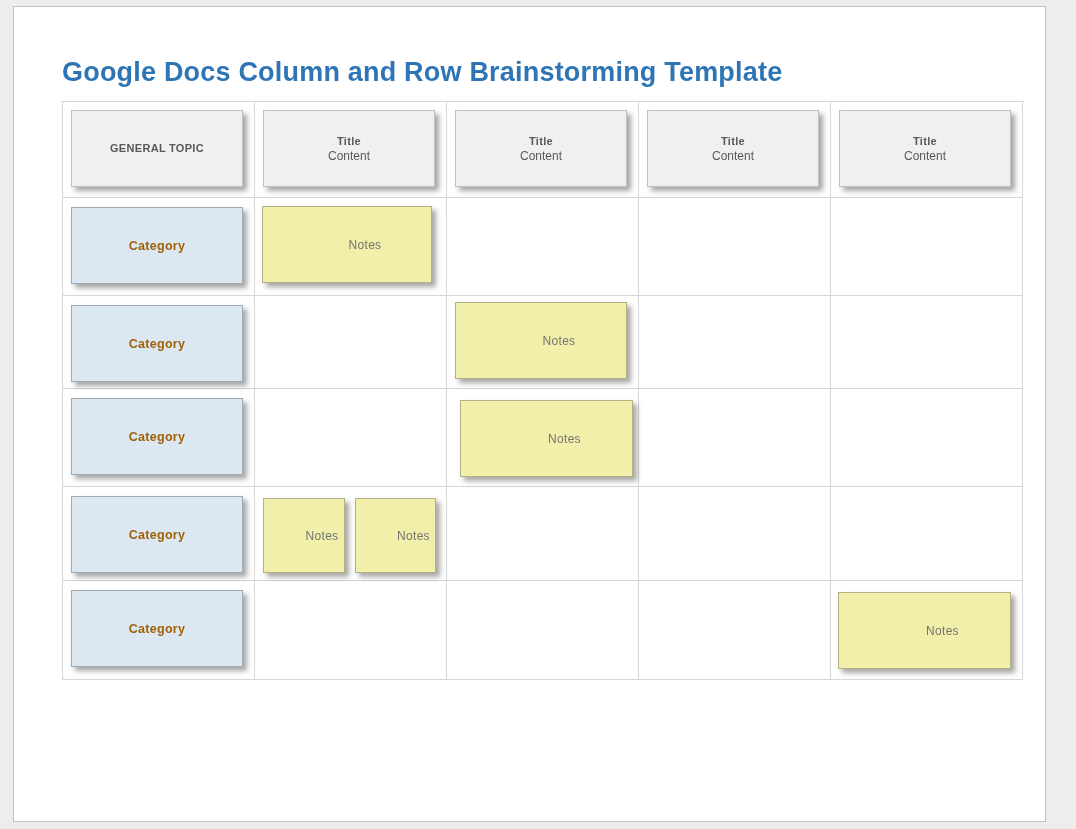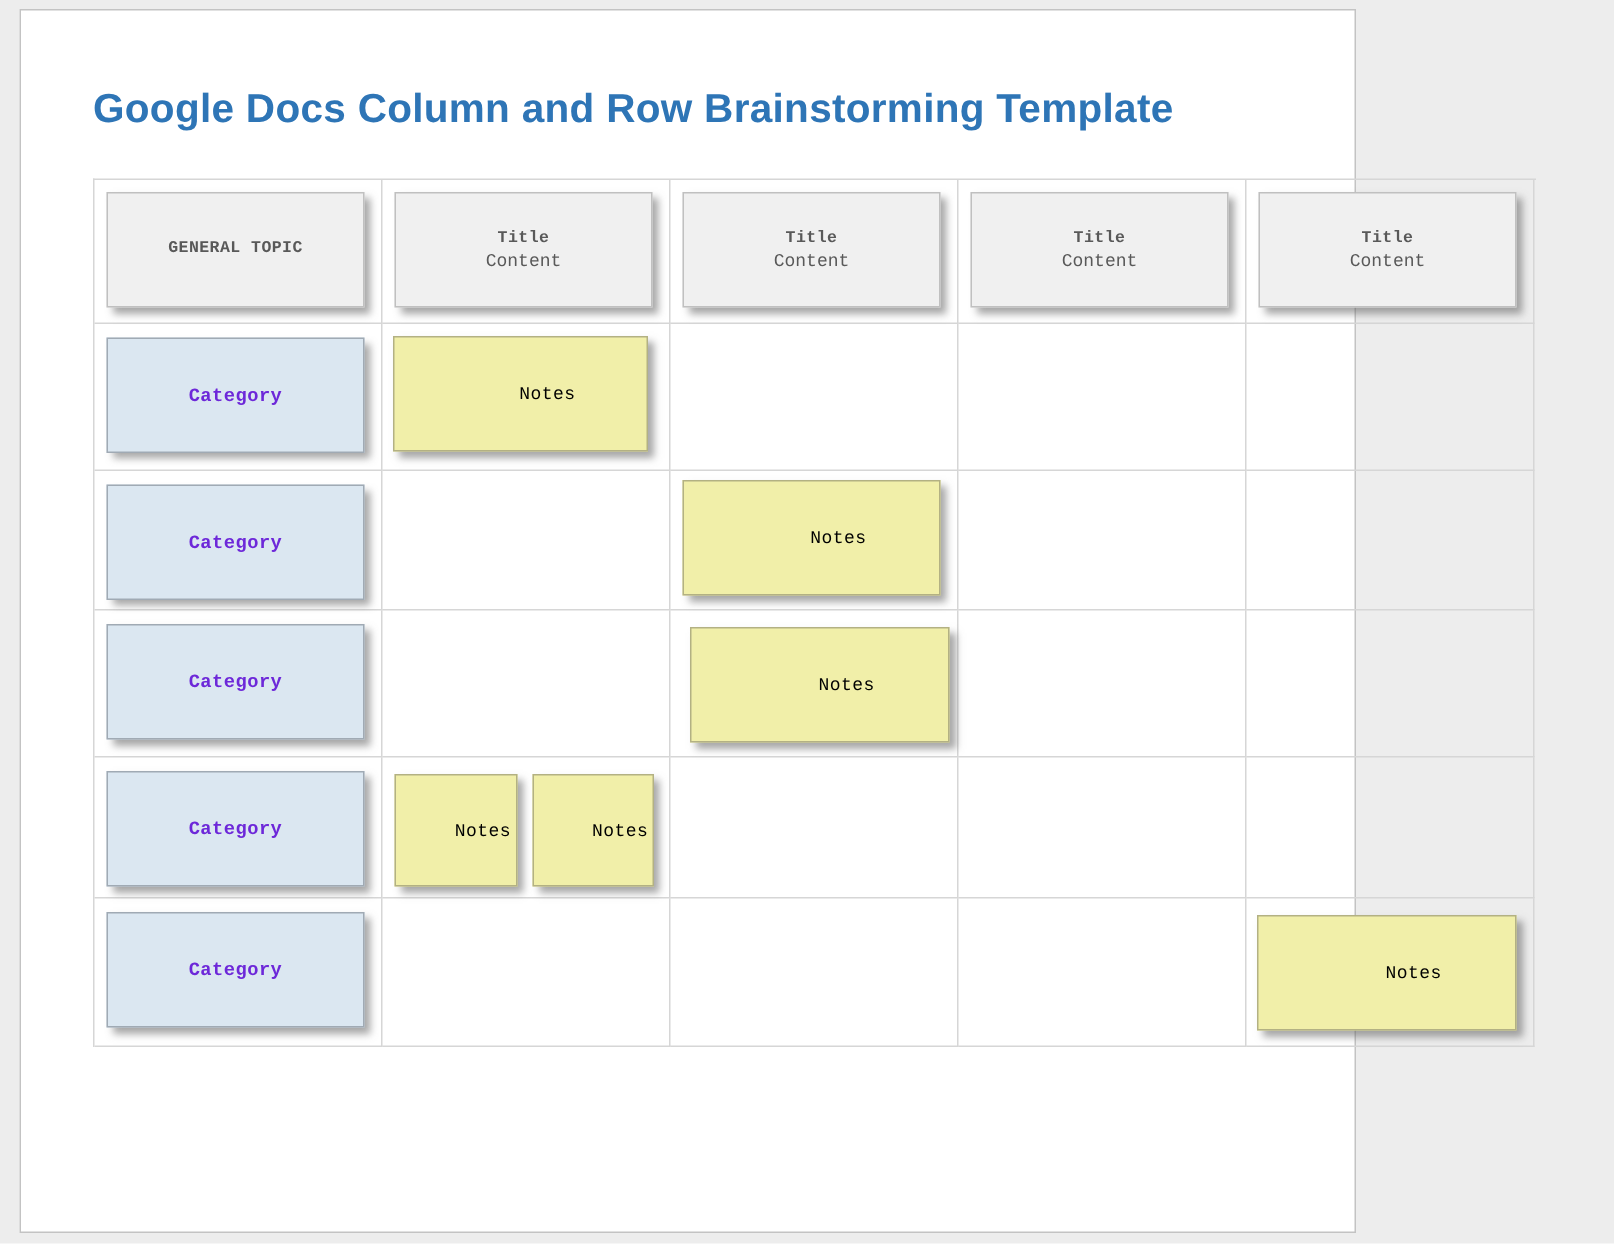--- a/index.html
+++ b/index.html
@@ -3,21 +3,21 @@
 <meta charset="utf-8">
 <style>
   * { margin: 0; padding: 0; box-sizing: border-box; }
   html, body { width: 1076px; height: 829px; }
   body {
     background: #ededed;
     font-family: "Liberation Sans", sans-serif;
   }
   .page {
     margin: 6px 8px 7px 13px;
-    width: 891px;
+    width: 1033px;
     height: 816px;
     background: #ffffff;
     border: 1px solid #c3c3c3;
   }
   .content { padding: 49px 0 0 48px; }
 
   .doc-title {
     color: #2e75b6;
     font-size: 27px;
     font-weight: bold;
@@ -25,28 +25,27 @@
     line-height: 1.2;
   }
   .doc-subtitle {
     margin-top: 21px;
     color: #4d4d4d;
     font-size: 13px;
     line-height: 17px;
   }
 
   .grid {
-    margin-top: 31px;
+    margin-top: 13px;
     width: 962px;
     display: grid;
     grid-template-columns: repeat(5, 192px);
     grid-template-rows: 96px 98px 93px 98px 94px 99px;
     border-top: 1px solid #d6d6d6;
     border-left: 1px solid #d6d6d6;
-    font-family: Liberation Mono, monospace;
   }
   .cell {
     position: relative;
     border-right: 1px solid #d6d6d6;
     border-bottom: 1px solid #d6d6d6;
   }
 
   .shape {
     position: absolute;
     display: flex;
@@ -66,28 +65,28 @@
   .h-title { font-weight: bold; font-size: 11px; letter-spacing: 0.3px; line-height: 15px; }
   .h-sub   { font-size: 12px; line-height: 15px; }
 
   .cat-shape {
     left: 8px; top: 9px; width: 172px; height: 77px;
     background: #dbe7f1;
     border: 1px solid #a0aab4;
     font-weight: bold;
     font-size: 12.5px;
     letter-spacing: 0.3px;
-    color: #6d28d9;
+    color: #a16207;
   }
 
   .note {
     background: #f1efa9;
     border: 1px solid #b3b183;
     font-size: 12px;
-    color: #000000;
+    color: #737373;
     letter-spacing: 0.3px;
     padding-left: 36px;
   }
   .note-r1c2  { left: 7px;   top: 8px;  width: 170px; height: 77px; }
   .note-r2c3  { left: 8px;   top: 6px;  width: 172px; height: 77px; }
   .note-r3c3  { left: 13px;  top: 11px; width: 173px; height: 77px; }
   .note-r4c2a { left: 8px;   top: 11px; width: 82px;  height: 75px; }
   .note-r4c2b { left: 100px; top: 11px; width: 81px;  height: 75px; }
   .note-r5c5  { left: 7px;   top: 11px; width: 173px; height: 77px; }
 </style>

